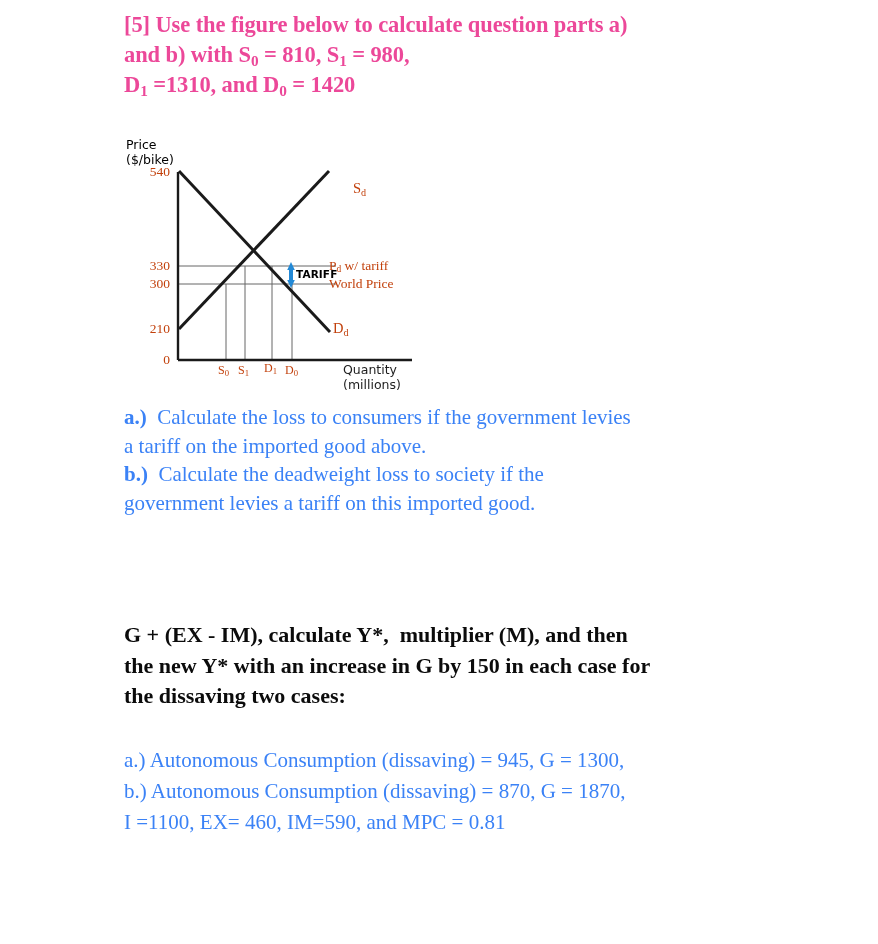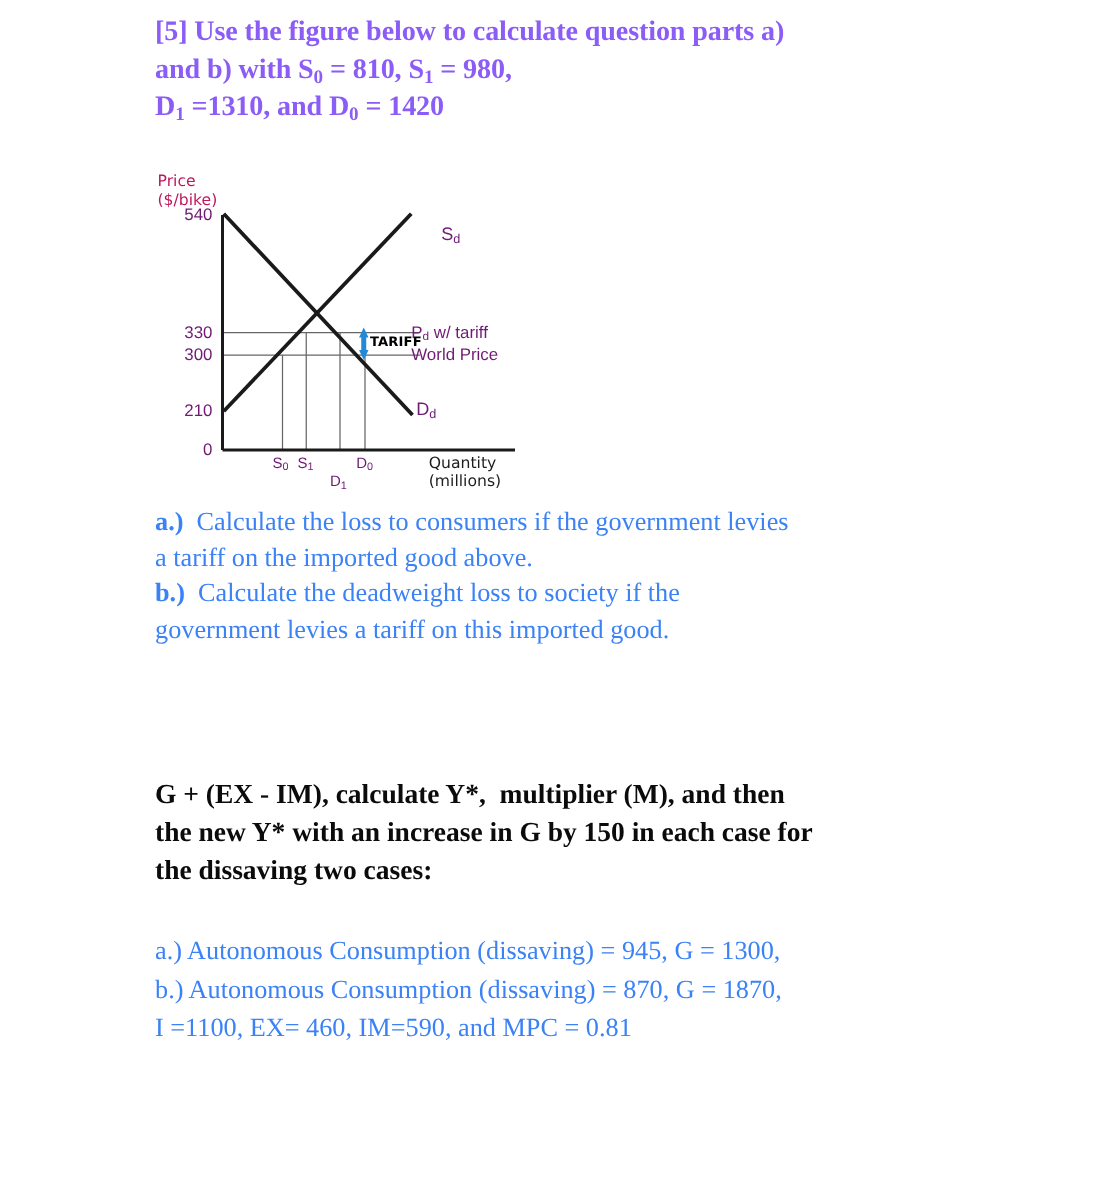--- a/index.html
+++ b/index.html
@@ -29,21 +29,21 @@
   .q5-heading {
     position: absolute;
     left: 124px;
     top: 10px;
     width: 700px;
     font-family: "Liberation Serif", serif;
     font-weight: bold;
     font-size: 22.5px;
     line-height: 30px;
     letter-spacing: -0.1px;
-    color: #8b5cf6;
+    color: #ec4899;
   }
   .q5-heading .line { display: block; white-space: nowrap; }
   sub {
     font-size: 0.68em;
     vertical-align: -0.28em;
     font-weight: bold;
     line-height: 0;
   }
 
   
@@ -52,35 +52,35 @@
     left: 124px;
     top: 134px;
     width: 300px;
     height: 252px;
   }
   .fig-axis-title {
     position: absolute;
     font-family: "DejaVu Sans", sans-serif;
     font-size: 12.5px;
     line-height: 15px;
-    color: #be185d;
+    color: #000000;
     white-space: nowrap;
   }
   #price-title { left: 2px; top: 3px; }
 
   .fig-svg {
     position: absolute;
     left: 0;
     top: 0;
   }
 
   .fig-label {
     position: absolute;
-    font-family: Liberation Sans, sans-serif;
-    color: #701a75;
+    font-family: Liberation Serif, serif;
+    color: #c2410c;
     white-space: nowrap;
   }
   .y-tick-label {
     font-size: 13.5px;
     text-align: right;
     width: 44px;
   }
   .x-tick-label {
     font-size: 12px;
   }
@@ -186,21 +186,21 @@
     </svg>
 
     <div class="fig-label y-tick-label" style="left:2px; top:30px;">540</div>
     <div class="fig-label y-tick-label" style="left:2px; top:124px;">330</div>
     <div class="fig-label y-tick-label" style="left:2px; top:142px;">300</div>
     <div class="fig-label y-tick-label" style="left:2px; top:187px;">210</div>
     <div class="fig-label y-tick-label" style="left:2px; top:218px;">0</div>
 
     <div class="fig-label x-tick-label" style="left:94px; top:229px;">S<sub>0</sub></div>
     <div class="fig-label x-tick-label" style="left:114px; top:229px;">S<sub>1</sub></div>
-    <div class="fig-label x-tick-label" style="left:140px; top:244px;">D<sub>1</sub></div>
+    <div class="fig-label x-tick-label" style="left:140px; top:227px;">D<sub>1</sub></div>
     <div class="fig-label x-tick-label" style="left:161px; top:229px;">D<sub>0</sub></div>
 
     <div class="fig-label curve-label" style="left:208px; top:46px;margin-left:21px;">S<sub>d</sub></div>
     <div class="fig-label curve-label" style="left:209px; top:186px;text-align:center;">D<sub>d</sub></div>
 
     <div class="fig-label price-line-label" style="left:205px; top:124px;">P<sub>d</sub> w/ tariff</div>
     <div class="fig-label price-line-label" style="left:205px; top:142px;">World Price</div>
 
     <div class="fig-label tariff-label" style="left:172px; top:134px;">TARIFF</div>
 

